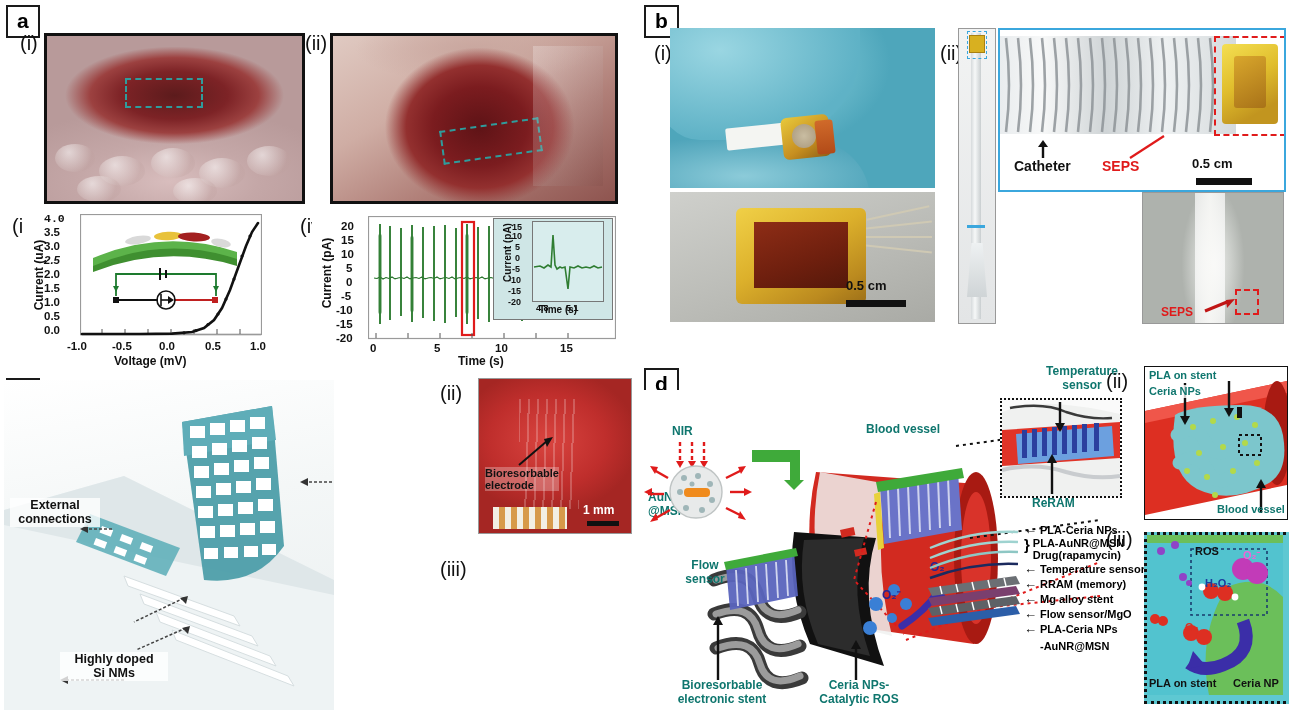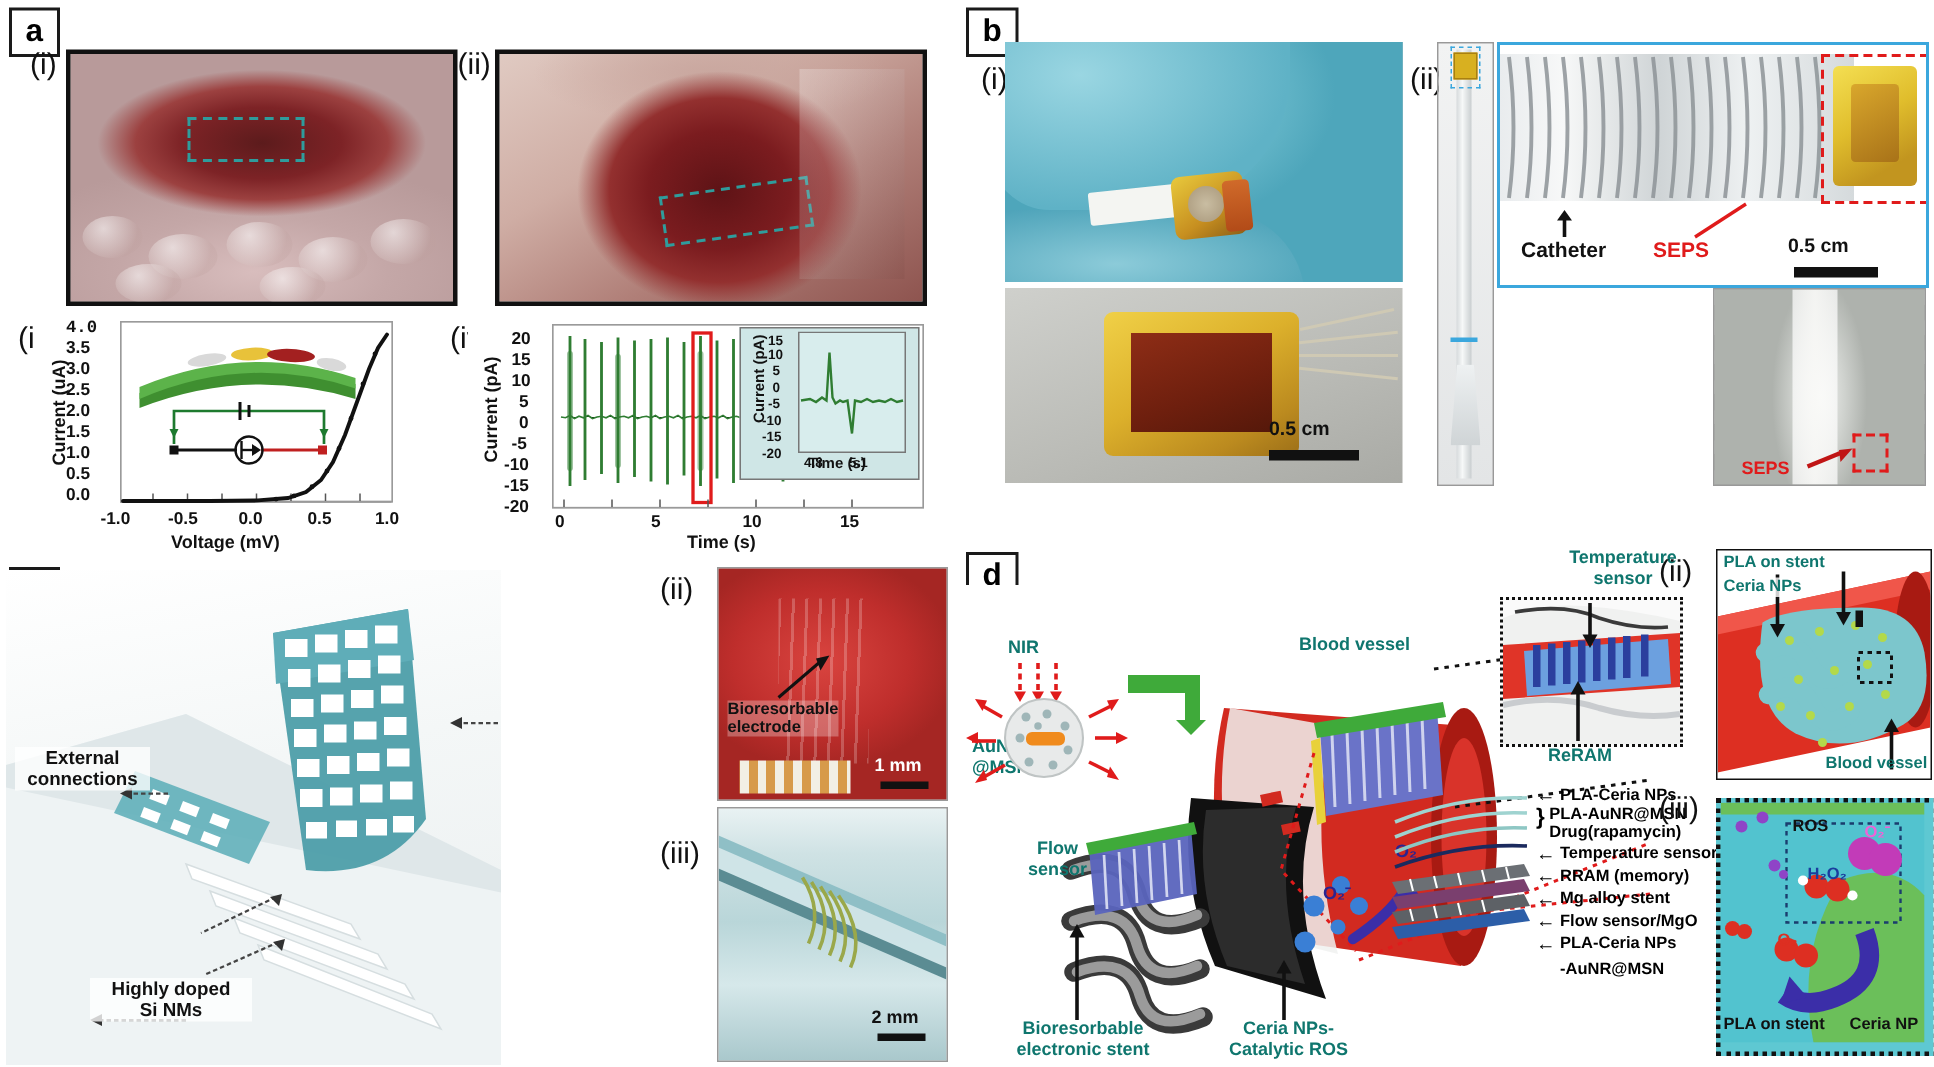--- a/index.html
+++ b/index.html
@@ -98,21 +98,21 @@
 
     <div class="rn" style="left:12px;top:215px;">(iii)</div>
     <div class="chart" style="left:22px;top:208px;width:270px;height:148px;">
       <div class="axis-lbl yaxis-lbl" style="left:-26px;top:60px;width:86px;text-align:center;">Current (uA)</div>
 
       <div class="tick" style="left:22px;top:116px;">0.0</div>
       <div class="tick" style="left:22px;top:102px;">0.5</div>
       <div class="tick" style="left:22px;top:88px;">1.0</div>
       <div class="tick" style="left:22px;top:74px;">1.5</div>
       <div class="tick" style="left:22px;top:60px;">2.0</div>
-      <div class="tick" style="left:22px;top:46px;">2.5</div>
+      <div class="tick" style="left:22px;top:46px;font-style:italic;">2.5</div>
       <div class="tick" style="left:22px;top:32px;">3.0</div>
       <div class="tick" style="left:22px;top:18px;">3.5</div>
       <div class="tick" style="left:22px;top:4px;font-family:Liberation Mono, monospace;">4.0</div>
 
       <svg width="182" height="128" viewBox="0 0 182 128" style="position:absolute;left:58px;top:6px;">
         <rect x="0.5" y="0.5" width="181" height="120" fill="none" stroke="#9a9a9a" stroke-width="1.2"></rect>
         <line x1="0" y1="120.5" x2="181" y2="120.5" stroke="#9a9a9a" stroke-width="1.4"></line>
         <g stroke="#555" stroke-width="1">
           <line x1="22" y1="120" x2="22" y2="115"></line>
             <line x1="45" y1="120" x2="45" y2="115"></line>
@@ -438,36 +438,20 @@
       </svg>
       <div style="position:absolute;left:6px;top:88px;font-weight:700;font-size:11px;color:#111;white-space:pre-line;background:rgba(255,255,255,.28);">Bioresorbable
 electrode</div>
       <div style="position:absolute;left:14px;top:128px;width:74px;height:22px;
                   background:repeating-linear-gradient(90deg,#f2efe4 0 6px,#d79a4a 6px 12px);"></div>
       <div class="scalebar" style="left:108px;top:142px;width:32px;height:5px;"></div>
       <div class="scaletxt" style="left:104px;top:124px;font-size:12px;color:#fff;">1 mm</div>
     </div>
 
     <div class="rn" style="left:440px;top:202px;">(iii)</div>
-    <div class="photo glassrod" style="left:478px;top:182px;width:152px;height:168px;border:1px solid #999;">
-      <svg width="152" height="168" viewBox="0 0 152 168" style="position:absolute;left:0;top:0;">
-        <path d="M0,18 L152,84 L152,114 L0,48 Z" fill="#cfe4e7" opacity=".95"></path>
-        <path d="M0,18 L152,84 L152,92 L0,26 Z" fill="#8fbfc6"></path>
-        <path d="M0,40 L152,106 L152,114 L0,48 Z" fill="#5b8c93"></path>
-        <g stroke="#9aa84a" stroke-width="2.4" fill="none">
-          <path d="M56,46 q14,22 4,44"></path>
-            <path d="M62,49 q15,23 5,45"></path>
-          <path d="M68,52 q16,24 6,46"></path>
-            <path d="M74,55 q17,25 7,47"></path>
-          <path d="M80,58 q18,26 8,48"></path>
-        </g>
-      </svg>
-      <div class="scalebar" style="left:106px;top:150px;width:32px;height:5px;"></div>
-      <div class="scaletxt" style="left:102px;top:132px;font-size:12px;">2 mm</div>
-    </div>
   </div>
 
   <div class="panel" style="left:640px;top:356px;width:649px;height:355px;">
     <div class="plabel" style="left:4px;top:12px;">d</div>
     <div class="rn" style="left:8px;top:40px;">(i)</div>
 
     <div class="photo" style="left:4px;top:34px;width:460px;height:318px;background:#fff;">
 
       <div class="dlab" style="left:28px;top:34px;">NIR</div>
       <div class="dlab" style="left:222px;top:32px;">Blood vessel</div>

